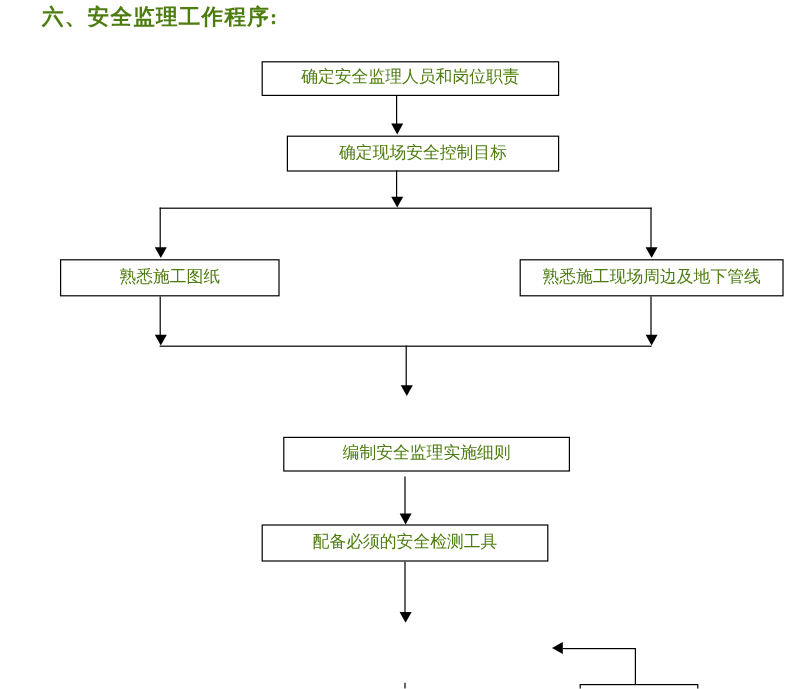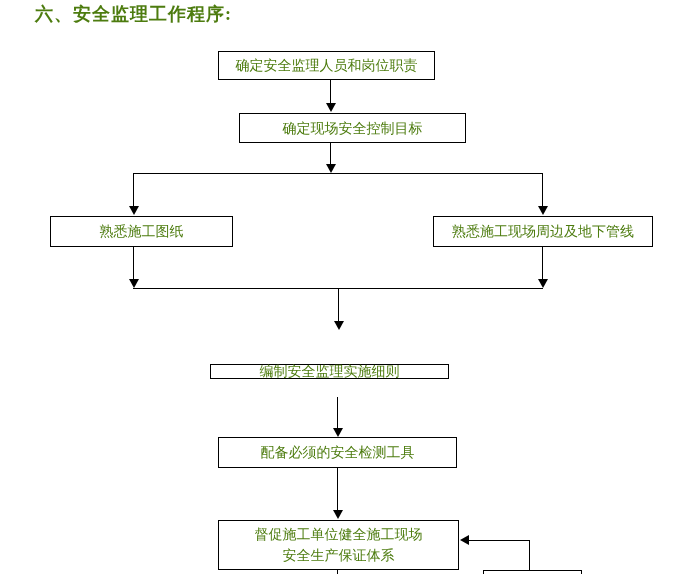--- a/index.html
+++ b/index.html
@@ -44,46 +44,42 @@
     border-right: 5px solid transparent;
     border-top: 9px solid #000000;
   }
   .arrow-left {
     position: absolute; width: 0; height: 0;
     border-top: 5px solid transparent;
     border-bottom: 5px solid transparent;
     border-right: 9px solid #000000;
   }
   
-  #node-a { left: 218px; top: 51px;  width: 217px; height: 29px; }
+  #node-a { left: 218px; top: 51px;  width: 248px; height: 29px; font-family: Liberation Mono, monospace; }
   #node-b { left: 218px; top: 113px; width: 227px; height: 30px; margin-left: 21px; }
   #node-c { left: 50px;  top: 216px; width: 183px; height: 31px; }
   #node-d { left: 433px; top: 216px; width: 220px; height: 31px; }
-  #node-e { left: 210px; top: 364px; width: 239px; height: 15px; }
+  #node-e { left: 236px; top: 364px; width: 239px; height: 29px; }
   #node-f { left: 218px; top: 437px; width: 239px; height: 31px; }
   #node-g { left: 218px; top: 520px; width: 241px; height: 50px; }
   #node-h { left: 483px; top: 570px; width: 99px;  height: 30px; }
 </style>
 </head>
 <body>
 
 <div class="page">
 
   <h1 class="title">六、安全监理工作程序:</h1>
 
   <div class="node" id="node-a">确定安全监理人员和岗位职责</div>
   <div class="node" id="node-b">确定现场安全控制目标</div>
   <div class="node" id="node-d">熟悉施工现场周边及地下管线</div>
   <div class="node" id="node-c">熟悉施工图纸</div>
   <div class="node" id="node-e">编制安全监理实施细则</div>
   <div class="node" id="node-f">配备必须的安全检测工具</div>
-  <div class="node" id="node-g">
-    <span>督促施工单位健全施工现场</span>
-    <span>安全生产保证体系</span>
-  </div>
   <div class="node" id="node-h"></div>
 
   <div class="vline" style="left:330px; top:80px; height:24px;"></div>
   <div class="arrow-down" style="left:326px; top:103px;"></div>
 
   <div class="vline" style="left:330px; top:142px; height:23px;"></div>
   <div class="arrow-down" style="left:326px; top:164px;"></div>
   <div class="hline" style="left:133px; top:173px; width:410px;"></div>
 
   <div class="vline" style="left:133px; top:173px; height:34px;"></div>

